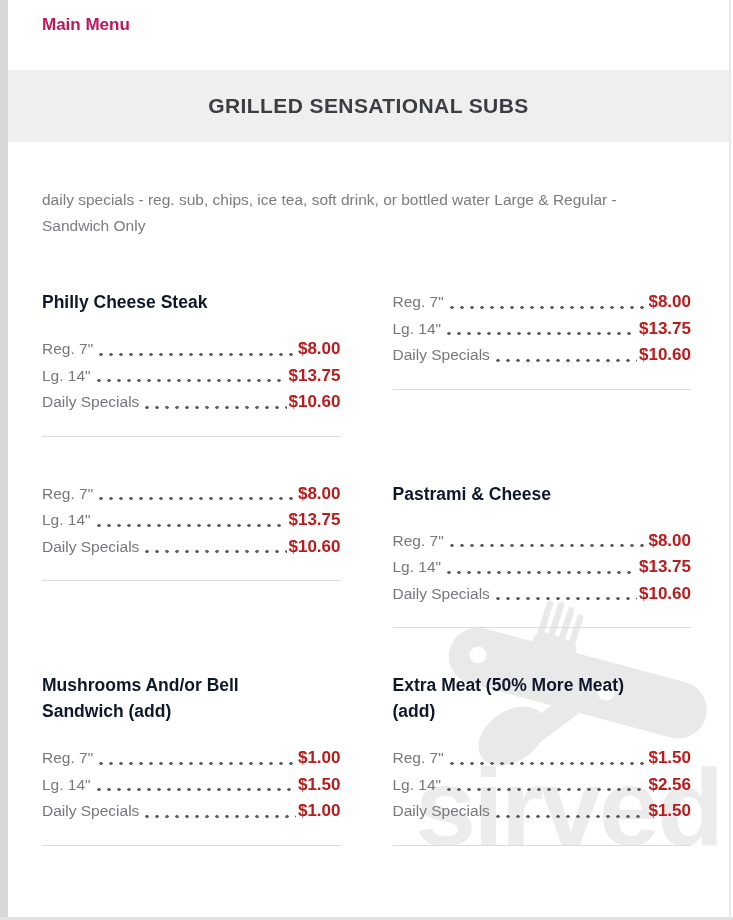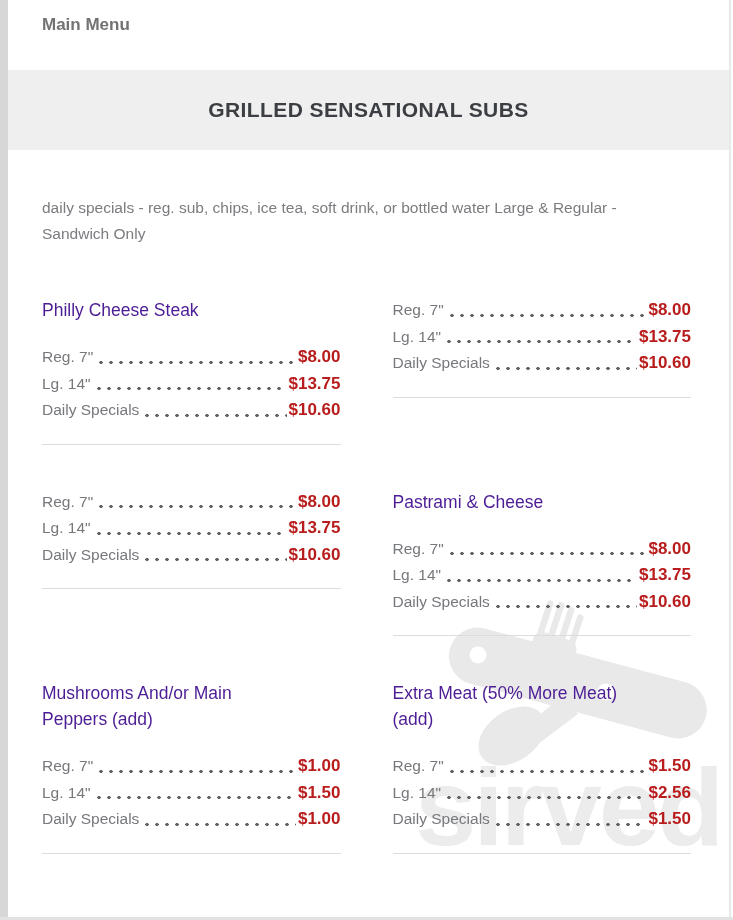--- a/index.html
+++ b/index.html
@@ -43,25 +43,25 @@
     position: relative;
     z-index: 1;
     padding-top: 13px;
   }
   .menu-title {
     margin: 0;
     padding-left: 34px;
     font-size: 17px;
     line-height: 23px;
     font-weight: 700;
-    color: #737373;
+    color: #be185d;
   }
   .section-band {
     margin-top: 34px;
-    height: 80px;
+    height: 72px;
     background: #efefef;
     display: flex;
     align-items: center;
     justify-content: center;
   }
   .section-heading {
     margin: 0;
     font-size: 21px;
     font-weight: 700;
     letter-spacing: 0.4px;
@@ -80,22 +80,22 @@
     display: grid;
     grid-template-columns: 1fr 1fr;
     column-gap: 52px;
     row-gap: 44px;
   }
   .item-name {
     margin: 0 0 21px 0;
     max-width: 258px;
     font-size: 17.5px;
     line-height: 26px;
-    font-weight: 400;
-    color: #4c1d95;
+    font-weight: 700;
+    color: #0f172a;
   }
   .price-row {
     display: flex;
     align-items: baseline;
     line-height: 26.5px;
   }
   .plabel {
     flex: 0 0 auto;
     font-size: 15.5px;
     color: #76787c;
@@ -272,21 +272,21 @@
               <div class="price-row">
         <span class="plabel">Daily Specials</span>
         <span class="dots"></span>
         <span class="pprice">$10.60</span>
       </div>
             </div>
     <div class="divider"></div>
   </div>
 
   <div class="item">
-    <h3 class="item-name">Mushrooms And/or Main Peppers (add)</h3>
+    <h3 class="item-name">Mushrooms And/or Bell Sandwich (add)</h3>
     <div class="prices">
 
     <div class="price-row">
         <span class="plabel">Reg. 7"</span>
         <span class="dots"></span>
         <span class="pprice">$1.00</span>
       </div>
               <div class="price-row">
         <span class="plabel">Lg. 14"</span>
         <span class="dots"></span>

